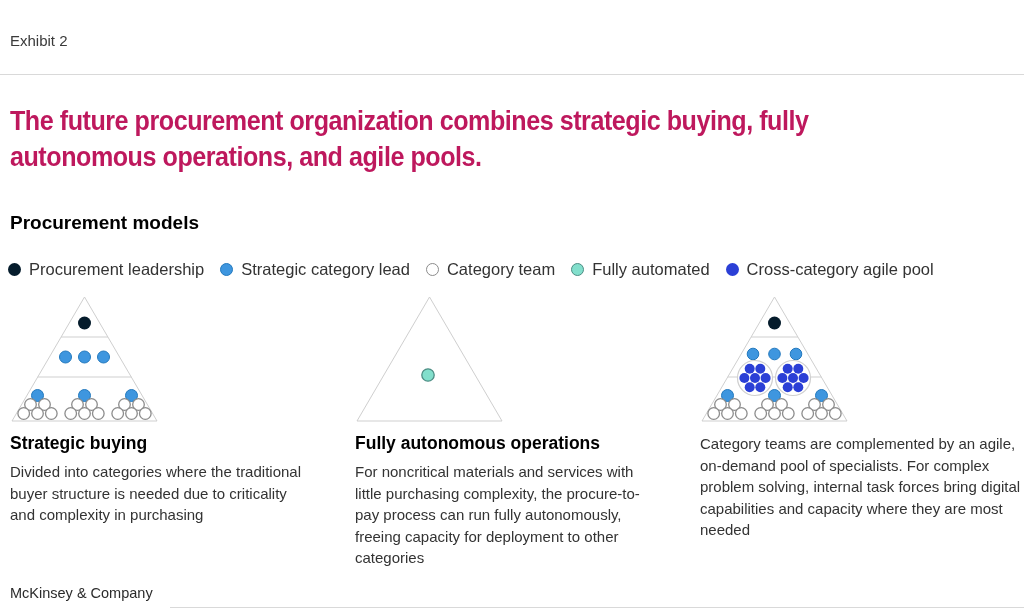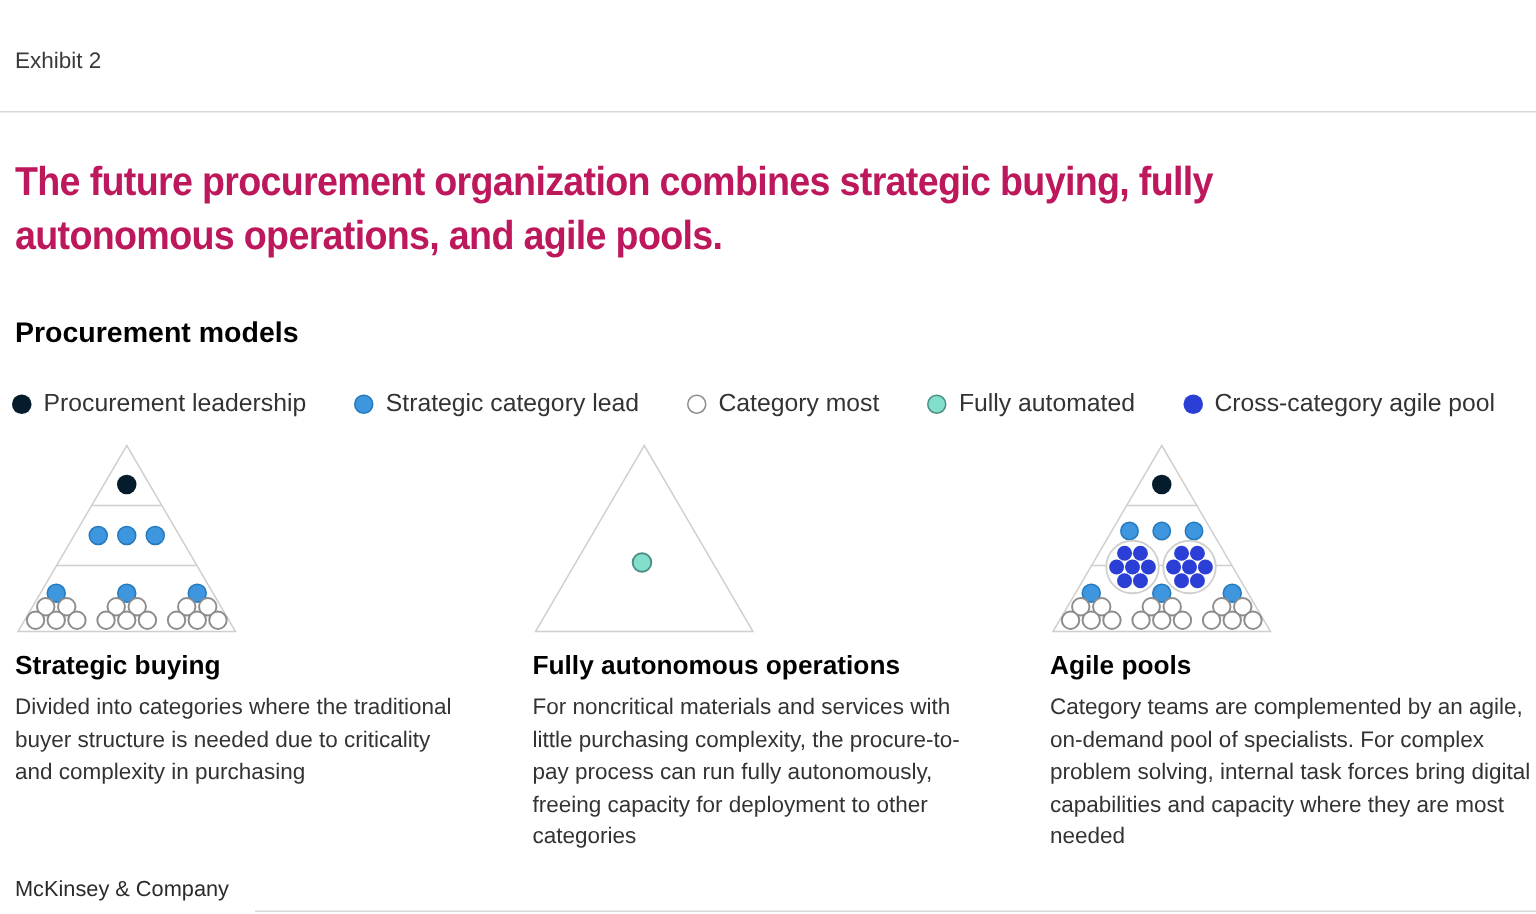--- a/index.html
+++ b/index.html
@@ -24,21 +24,21 @@
     margin:28px 28px 0 10px;
     font-size:27px;font-weight:700;letter-spacing:-0.5px;
     line-height:36px;color:#be185d;
   }
   .title-line{display:block;white-space:nowrap;transform:scaleX(0.93);transform-origin:left center;}
   .section-heading{
     margin:36px 16px 0 10px;
     font-size:19px;font-weight:700;line-height:24px;color:#000;
   }
   .legend{
-    display:flex;align-items:center;gap:32px;
+    display:flex;align-items:center;gap:16px;
     margin:25px 0 0 8px;
     font-size:16.5px;color:var(--text,#333);
   }
   .legend-item{display:inline-flex;align-items:center;gap:8px;white-space:nowrap;}
   .dot{width:13px;height:13px;border-radius:50%;flex:0 0 auto;box-sizing:border-box;}
   .dot-navy{background:var(--navy,#051c2c);}
   .dot-blue{background:var(--blue,#3e96df);border:1px solid var(--blue-border,#2379be);}
   .dot-white{background:#fff;border:1.4px solid var(--white-dot-border,#8c8c8c);}
   .dot-teal{background:var(--teal,#82dfcc);border:1.4px solid var(--teal-border,#4d8d84);}
   .dot-royal{background:var(--royal,#2b3fd6);}
@@ -97,21 +97,21 @@
     <span class="legend-item">
       <span class="dot dot-navy"></span>
       <span>Procurement leadership</span>
     </span>
     <span class="legend-item">
       <span class="dot dot-blue"></span>
       <span>Strategic category lead</span>
     </span>
     <span class="legend-item">
       <span class="dot dot-white"></span>
-      <span>Category most</span>
+      <span>Category team</span>
     </span>
     <span class="legend-item">
       <span class="dot dot-teal"></span>
       <span>Fully automated</span>
     </span>
     <span class="legend-item">
       <span class="dot dot-royal"></span>
       <span>Cross-category agile pool</span>
     </span>
   </div>
@@ -222,21 +222,20 @@
         </g>
         <g>
           <circle class="d-blue" cx="121.5" cy="101.5" r="6"></circle>
           <circle class="d-white" cx="114.5" cy="110.5" r="5.8"></circle>
           <circle class="d-white" cx="128.5" cy="110.5" r="5.8"></circle>
           <circle class="d-white" cx="107.7" cy="119.5" r="5.8"></circle>
           <circle class="d-white" cx="121.5" cy="119.5" r="5.8"></circle>
           <circle class="d-white" cx="135.3" cy="119.5" r="5.8"></circle>
         </g>
       </svg>
-      <h3 class="model-name">Agile pools</h3>
       <p class="model-desc">Category teams are complemented by an agile, on-demand pool of specialists. For complex problem solving, internal task forces bring digital capabilities and capacity where they are most needed</p>
     </div>
 
   </div>
 
   <div class="footer">McKinsey &amp; Company</div>
   <div class="bottom-rule"></div>
 
 </div>
 

